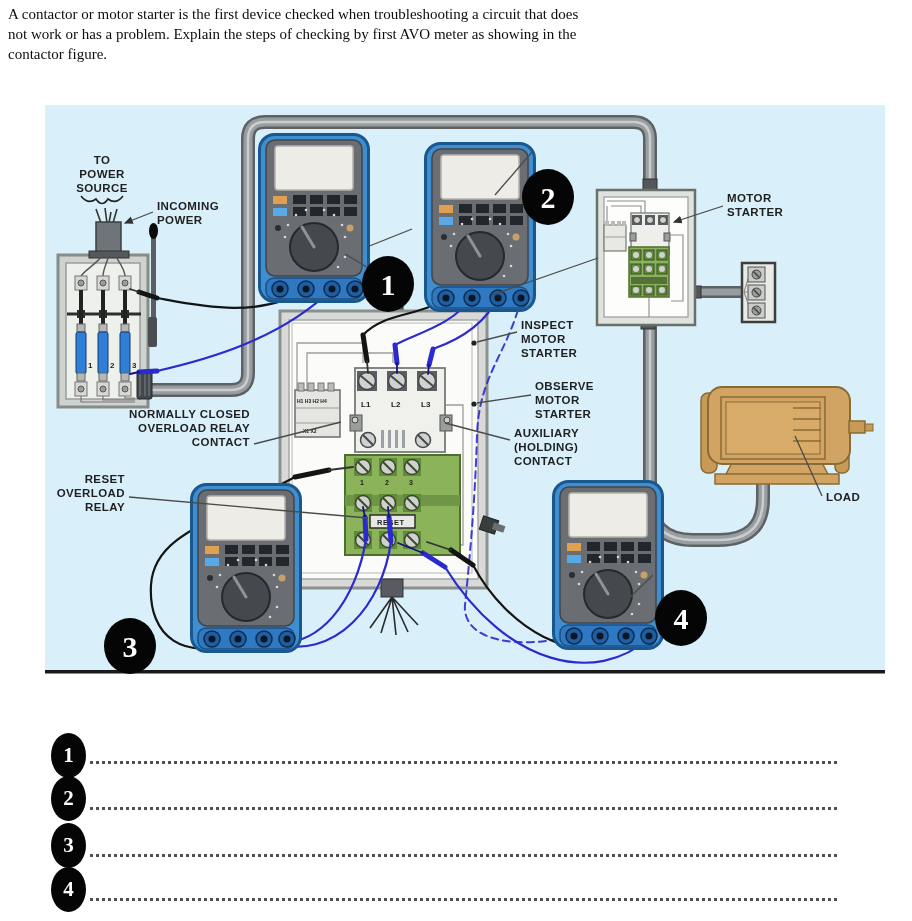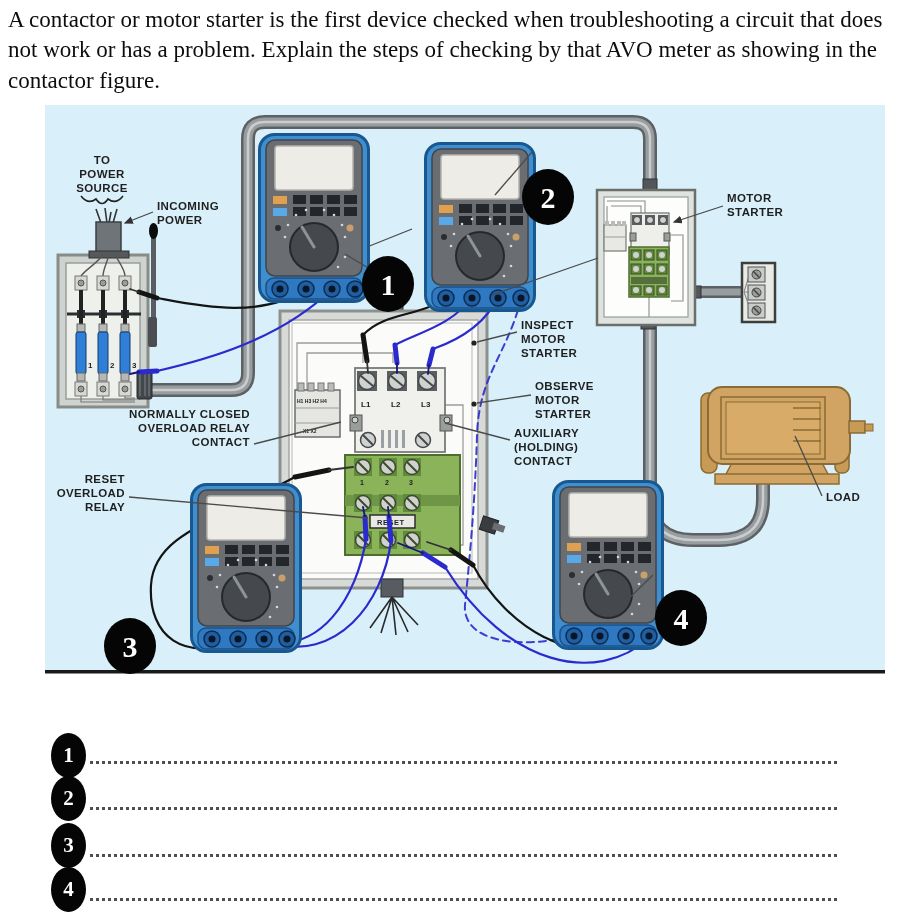--- a/index.html
+++ b/index.html
@@ -1,35 +1,35 @@
 <!DOCTYPE html>
 <html><head>
 <meta charset="utf-8">
 <style>
   html,body{margin:0;padding:0;background:#fff;}
   body{width:912px;height:921px;position:relative;font-family:"Liberation Serif",serif;overflow:hidden;}
-  .question{position:absolute;left:8px;top:5px;width:901px;font-size:23px;line-height:1.32;color:#0d0d0d;}
+  .question{position:absolute;left:8px;top:5px;width:901px;font-size:15px;line-height:1.32;color:#0d0d0d;}
   .figure-wrap{position:absolute;left:45px;top:105px;width:840px;height:572px;}
   svg text{user-select:none;}
   .lbl{font-family:"Liberation Sans",sans-serif;font-weight:bold;font-size:11.5px;fill:#1f1f1f;letter-spacing:.4px;}
   .tinytxt{font-family:"Liberation Sans",sans-serif;font-weight:bold;fill:#222;}
   .stepnum{font-family:"Liberation Serif",serif;font-weight:bold;font-size:30px;fill:#fff;text-anchor:middle;}
   .leader{stroke:#4a4a4a;stroke-width:1.3;fill:none;}
   .badge{position:absolute;left:51px;width:35px;height:45px;border-radius:50%;background:#050505;color:#fff;
          display:flex;align-items:center;justify-content:center;font-family:"Liberation Serif",serif;
          font-weight:bold;font-size:21px;}
   .dashline{position:absolute;left:90px;width:748px;height:3px;
             background:repeating-linear-gradient(90deg,#4f4f4f 0 3px,transparent 3px 6px);}
 </style>
 </head>
 <body>
 
 <div class="question">
   <div>A contactor or motor starter is the first device checked when troubleshooting a circuit that does</div>
-  <div>not work or has a problem. Explain the steps of checking by that AVO meter as showing in the</div>
+  <div>not work or has a problem. Explain the steps of checking by first AVO meter as showing in the</div>
   <div>contactor figure.</div>
 </div>
 
 <div class="figure-wrap">
 <svg width="840" height="572" viewBox="0 0 840 572" xmlns="http://www.w3.org/2000/svg">
   <defs>
     <marker id="arr" markerWidth="8" markerHeight="8" refX="6" refY="3" orient="auto">
       <path d="M0,0 L7,3 L0,6 Z" fill="#333"></path>
     </marker>
     <symbol id="meter" viewBox="0 0 112 170">

